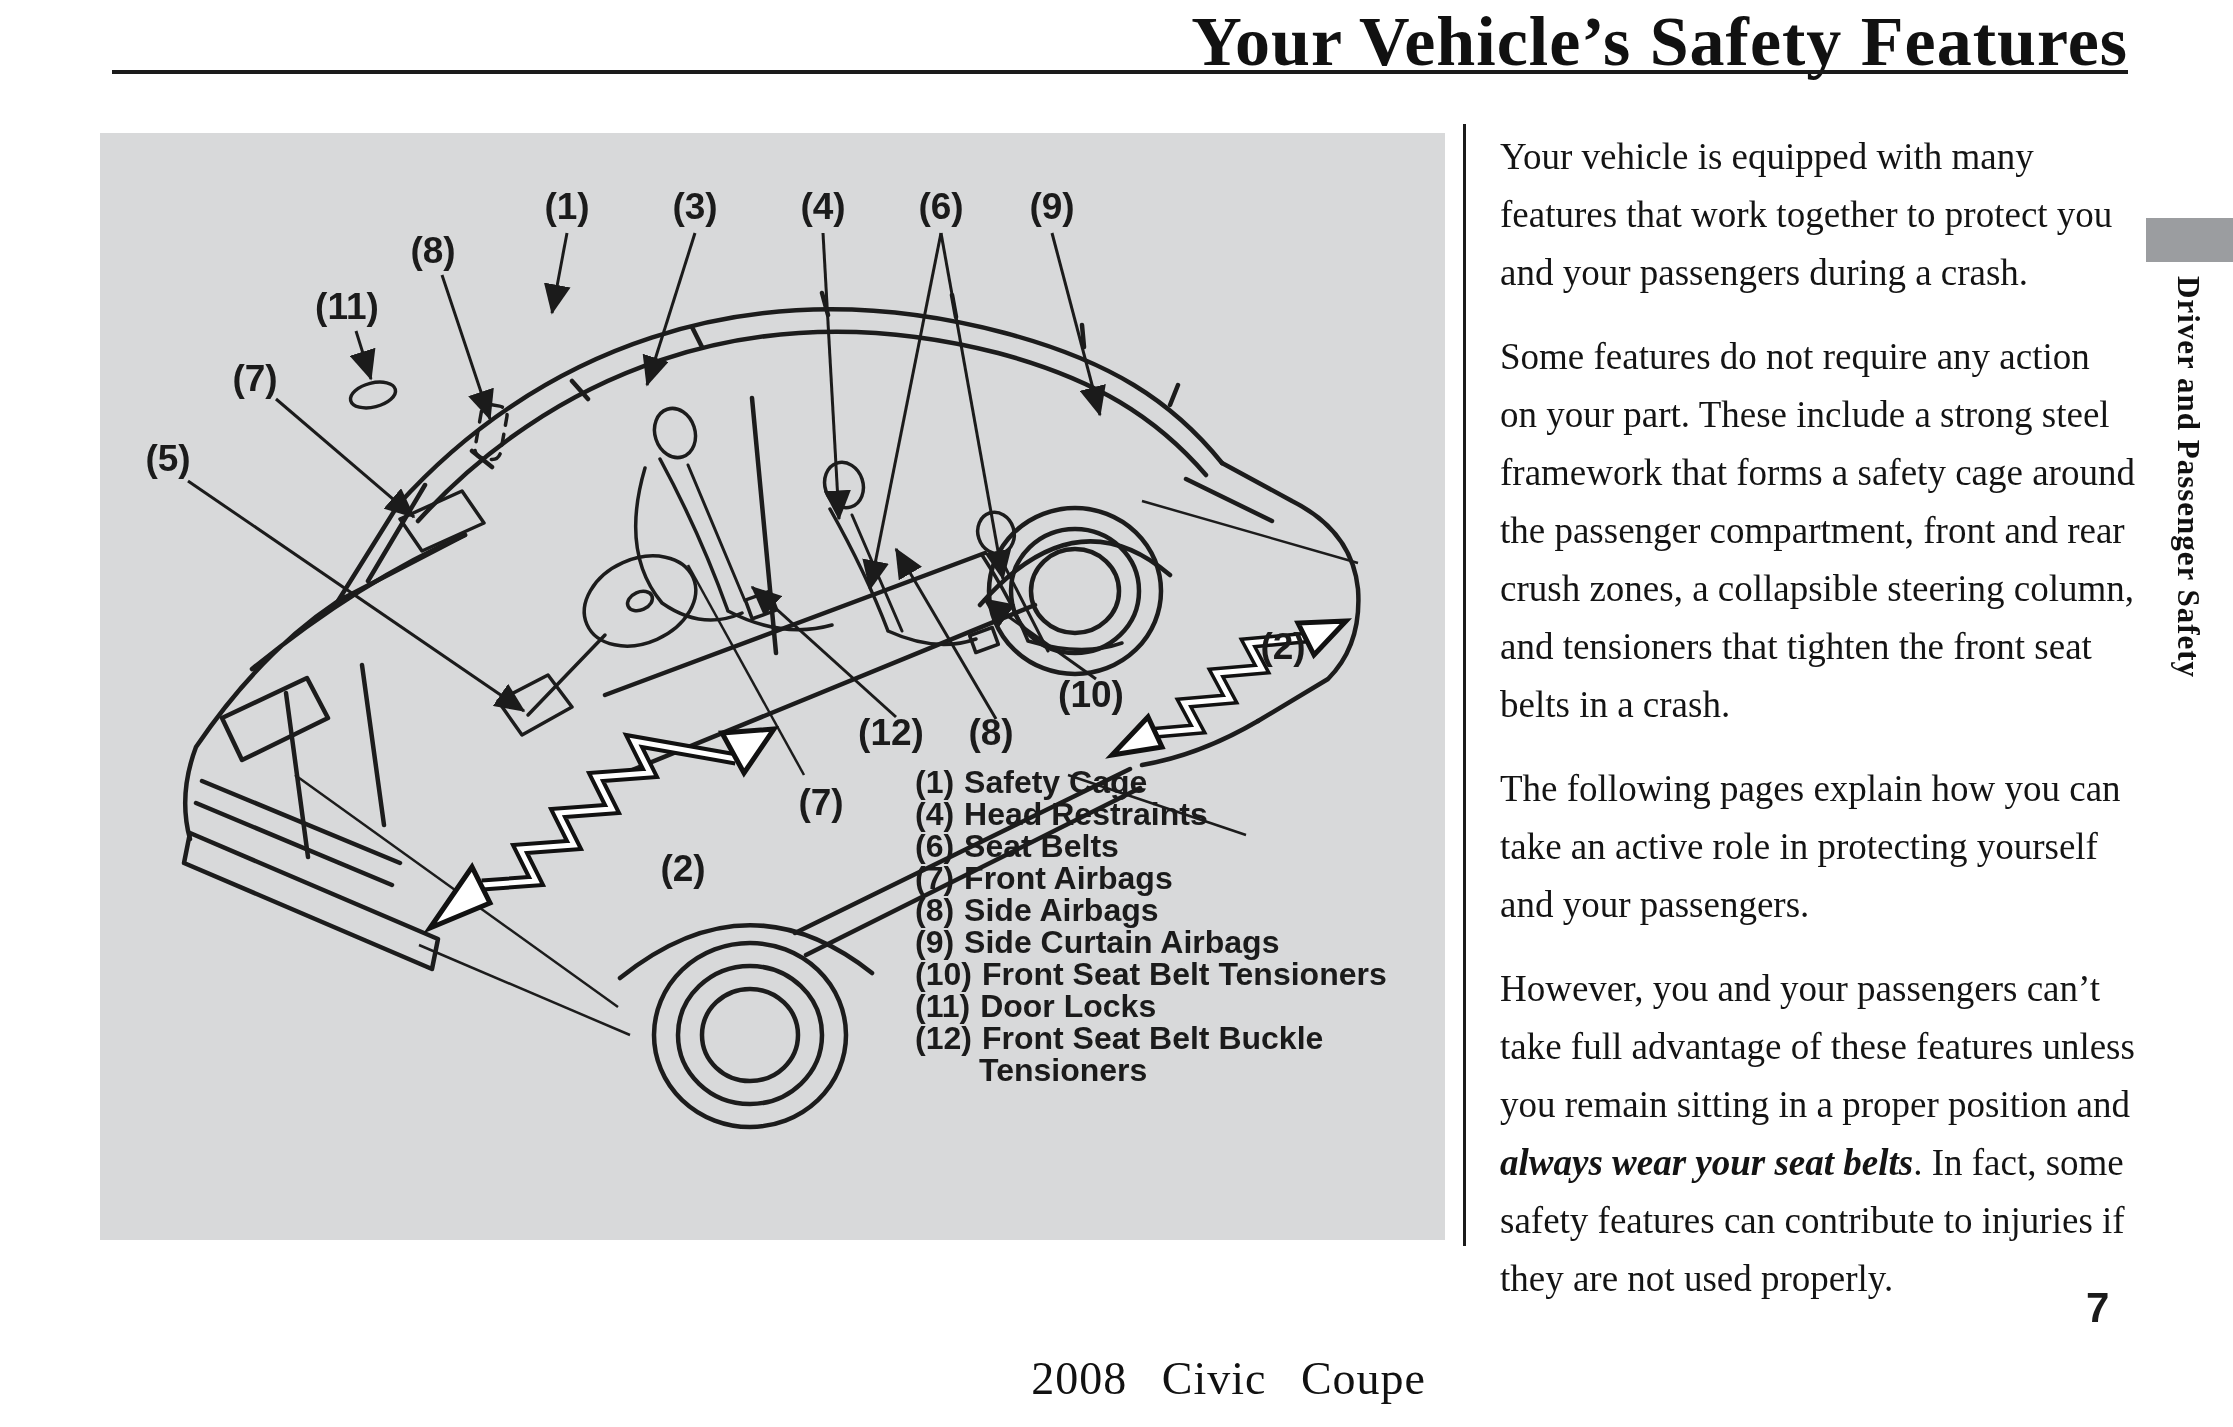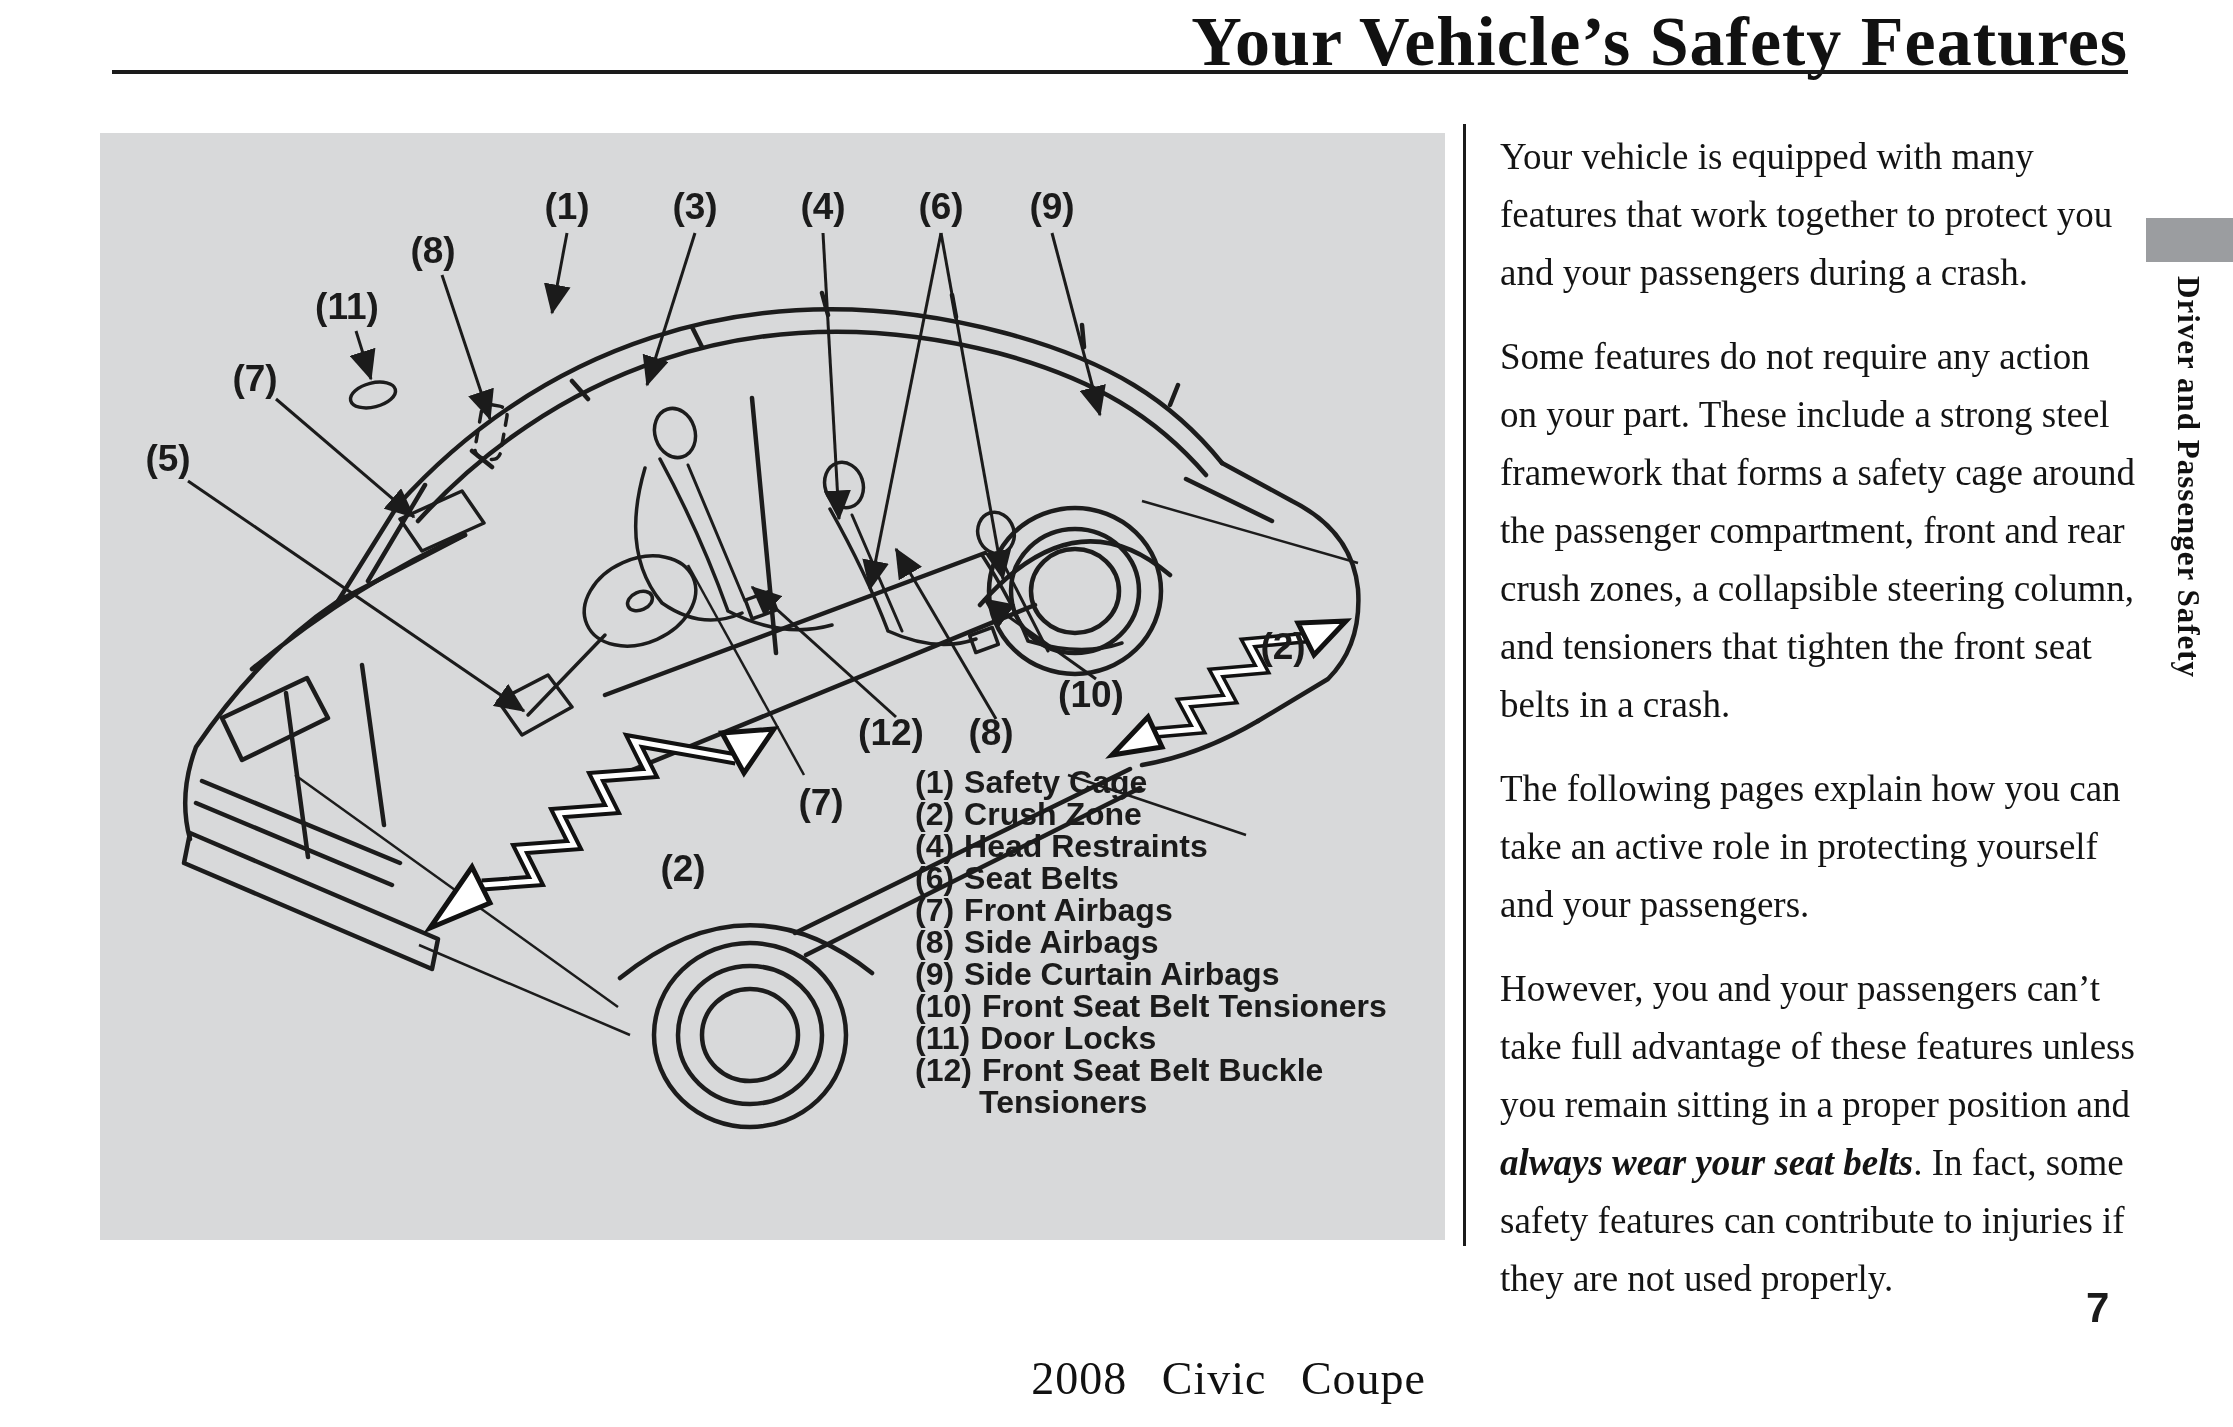--- a/index.html
+++ b/index.html
@@ -158,21 +158,20 @@
       <text class="callout" x="991" y="574">(10)</text>
       <text class="callout" x="791" y="612">(12)</text>
       <text class="callout" x="891" y="612">(8)</text>
       <text class="callout" x="721" y="682">(7)</text>
       <text class="callout" x="583" y="748">(2)</text>
     </g>
   </svg>
 
   <div class="legend">
     <div class="lg-row"><span class="lg-num">(1)</span><span>Safety Cage</span></div>
-    <div class="lg-row"><span class="lg-num">(2)</span><span>Crush Zone</span></div>
     <div class="lg-row"><span class="lg-num">(4)</span><span>Head Restraints</span></div>
     <div class="lg-row"><span class="lg-num">(6)</span><span>Seat Belts</span></div>
     <div class="lg-row"><span class="lg-num">(7)</span><span>Front Airbags</span></div>
     <div class="lg-row"><span class="lg-num">(8)</span><span>Side Airbags</span></div>
     <div class="lg-row"><span class="lg-num">(9)</span><span>Side Curtain Airbags</span></div>
     <div class="lg-row"><span class="lg-num">(10)</span><span>Front Seat Belt Tensioners</span></div>
     <div class="lg-row"><span class="lg-num">(11)</span><span>Door Locks</span></div>
     <div class="lg-row"><span class="lg-num">(12)</span><span>Front Seat Belt Buckle</span></div>
     <div class="lg-row lg-wrap"><span>Tensioners</span></div>
   </div>

